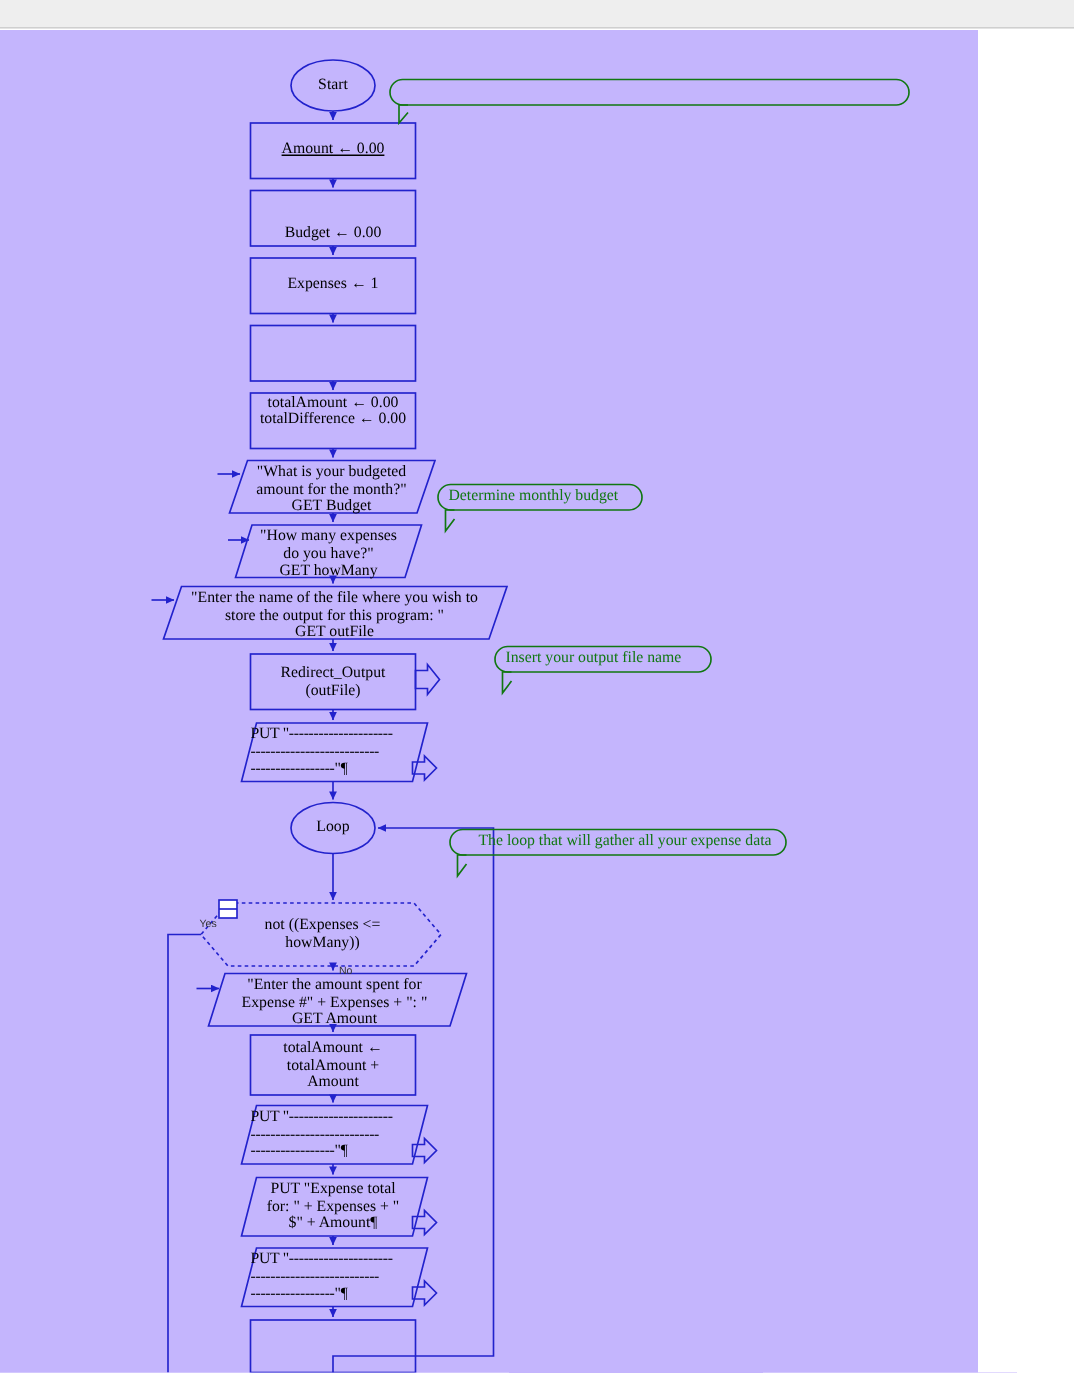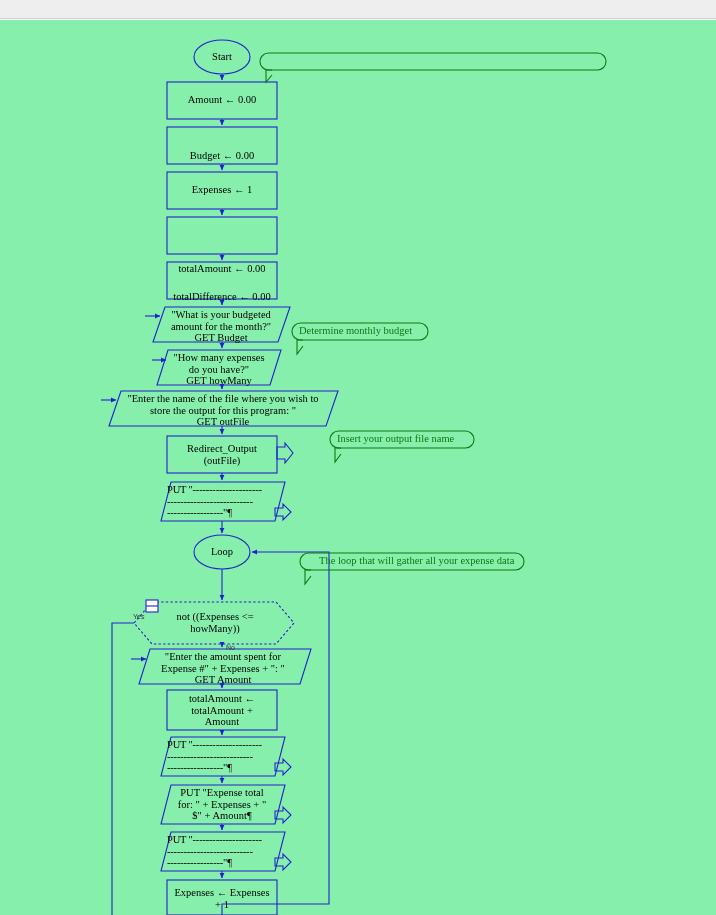--- a/index.html
+++ b/index.html
@@ -9,22 +9,22 @@
     background:#ffffff;
     font-family:"Liberation Serif", serif;
     overflow:hidden;
     position:relative;
   }
   #topbar {
     position:absolute; left:0; top:0; width:716px; height:19px;
     background:#eeeeee; border-bottom:1px solid #cfcfcf;
   }
   #canvas {
-    position:absolute; left:0; top:20px; width:716px; height:895px;
-    background:#86efac;
+    position:absolute; left:0; top:20px; width:652px; height:895px;
+    background:#c4b5fd;
   }
   svg#flow { position:absolute; left:0; top:0; }
 
   .nodetext {
     position:absolute;
     color:#000000;
     font-family:"Liberation Serif", serif;
     font-size:10.5px;
     line-height:11.5px;
     text-align:center;
@@ -149,25 +149,25 @@
     <rect x="292" y="303" width="136" height="17" rx="8.5" ry="8.5"></rect>
     <path d="M303,320 L297,320 L297,334 L303,326"></path>
     <rect x="330" y="411" width="144" height="17" rx="8.5" ry="8.5"></rect>
     <path d="M341,428 L335,428 L335,442 L341,434"></path>
     <rect x="300" y="533" width="224" height="17" rx="8.5" ry="8.5"></rect>
     <path d="M311,550 L305,550 L305,564 L311,556"></path>
   </g>
 </svg>
 
 <div class="nodetext" style="left:177px; top:31px; width:90px;">Start</div>
-<div class="nodetext" style="left:167px; top:74px; width:110px;">Amount ← 0.00</div>
+<div class="nodetext" style="left:167px; top:74px; width:110px;text-decoration:underline;">Amount ← 0.00</div>
 <div class="nodetext" style="left:167px; top:130px; width:110px;">Budget ← 0.00</div>
 <div class="nodetext" style="left:167px; top:164px; width:110px;">Expenses ← 1</div>
 <div class="nodetext" style="left:162px; top:209px; width:120px;margin-top:34px;">totalAmount ← 0.00</div>
-<div class="nodetext" style="left:160px; top:254px; width:124px;margin-top:17px;">totalDifference ← 0.00</div>
+<div class="nodetext" style="left:160px; top:254px; width:124px;">totalDifference ← 0.00</div>
 <div class="nodetext" style="left:157px; top:289px; width:128px;">"What is your budgeted
 amount for the month?"
 GET Budget</div>
 <div class="nodetext" style="left:161px; top:332px; width:116px;">"How many expenses
 do you have?"
 GET howMany</div>
 <div class="nodetext" style="left:115px; top:373px; width:216px;">"Enter the name of the file where you wish to
 store the output for this program: "
 GET outFile</div>
 <div class="nodetext" style="left:167px; top:423px; width:110px;">Redirect_Output
@@ -186,22 +186,20 @@
 Amount</div>
 <div class="nodetext left dashline" style="left:167px; top:719px; width:114px;">PUT "---------------------
 --------------------------
 -----------------"¶</div>
 <div class="nodetext" style="left:163px; top:767px; width:118px;">PUT "Expense total
 for: " + Expenses + "
 $" + Amount¶</div>
 <div class="nodetext left dashline" style="left:167px; top:814px; width:114px;">PUT "---------------------
 --------------------------
 -----------------"¶</div>
-<div class="nodetext" style="left:163px; top:867px; width:118px;">Expenses ← Expenses
-+ 1</div>
 
 <div class="branchlabel" style="left:133px; top:593px;">Yes</div>
 <div class="branchlabel" style="left:226px; top:624px;">No</div>
 
 <div class="comment-text" style="left:299px; top:305px;">Determine monthly budget</div>
 <div class="comment-text" style="left:337px; top:413px;">Insert your output file name</div>
 <div class="comment-text" style="left:319px; top:535px;">The loop that will gather all your expense data</div>
 
 </div>
 

